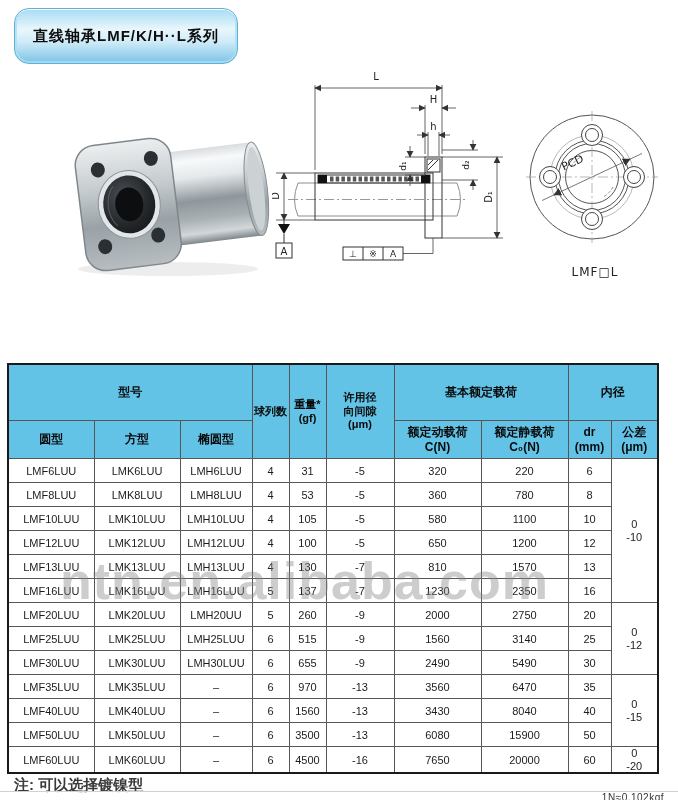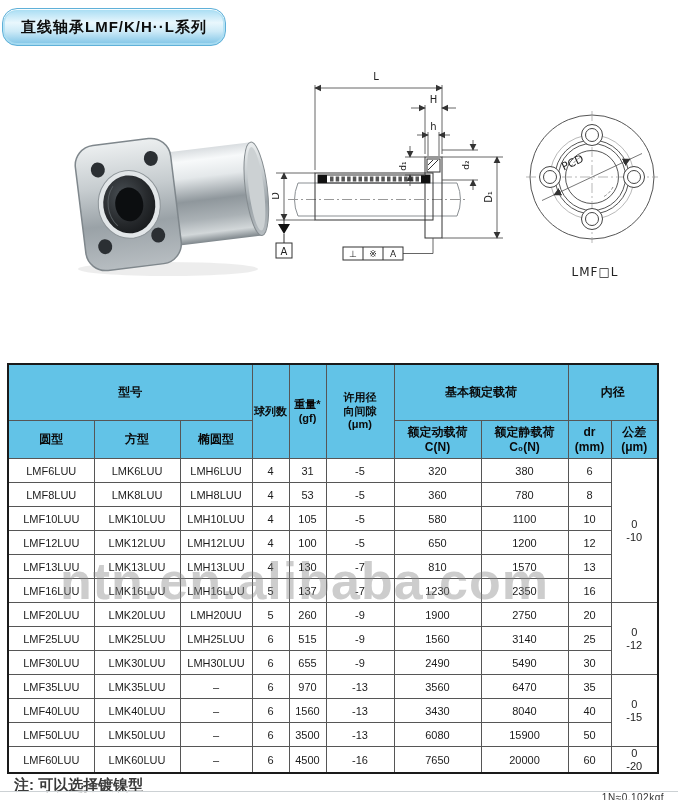--- a/index.html
+++ b/index.html
@@ -2,22 +2,22 @@
 <html><head>
 <meta charset="utf-8">
 <style>
   html,body{margin:0;padding:0;background:#ffffff;}
   .page{
     position:relative;width:678px;height:800px;background:#ffffff;overflow:hidden;
     font-family:"Liberation Sans",sans-serif;color:#222;
   }
   
   .title-pill{
-    position:absolute;left:2px;top:8px;height:28px;line-height:28px;
-    padding:4px 18px;border-radius:15px;
+    position:absolute;left:14px;top:8px;height:28px;line-height:28px;
+    padding:13px 18px;border-radius:15px;
     background:linear-gradient(180deg,#a6dcf3 0%,#e9f7fd 38%,#cdeaf7 62%,#7cc3e6 100%);
     border:1px solid #5fb0d8;
     box-shadow:inset 0 1px 0 rgba(255,255,255,.9), inset 0 0 0 2px rgba(173,222,243,.8);
     font-size:15px;font-weight:bold;color:#0d0d0d;letter-spacing:1px;white-space:nowrap;
   }
   
   .fig{position:absolute;}
   #photo-svg{left:50px;top:115px;}
   #section-svg{left:272px;top:62px;}
   #front-svg{left:525px;top:95px;}
@@ -277,21 +277,21 @@
     </thead>
     <tbody id="spec-tbody">
         <tr>
           <td>LMF6LUU</td>
           <td>LMK6LUU</td>
           <td>LMH6LUU</td>
           <td>4</td>
           <td>31</td>
           <td>-5</td>
           <td>320</td>
-          <td>380</td>
+          <td>220</td>
           <td>6</td>
           <td rowspan="6" class="tol-cell">
             <div>0</div>
             <div>-10</div>
           </td>
         </tr>
         <tr>
           <td>LMF8LUU</td>
           <td>LMK8LUU</td>
           <td>LMH8LUU</td>
@@ -346,21 +346,21 @@
           <td>2350</td>
           <td>16</td>
         </tr>
         <tr>
           <td>LMF20LUU</td>
           <td>LMK20LUU</td>
           <td>LMH20UU</td>
           <td>5</td>
           <td>260</td>
           <td>-9</td>
-          <td>1900</td>
+          <td>2000</td>
           <td>2750</td>
           <td>20</td>
           <td rowspan="3" class="tol-cell">
             <div>0</div>
             <div>-12</div>
           </td>
         </tr>
         <tr>
           <td>LMF25LUU</td>
           <td>LMK25LUU</td>

